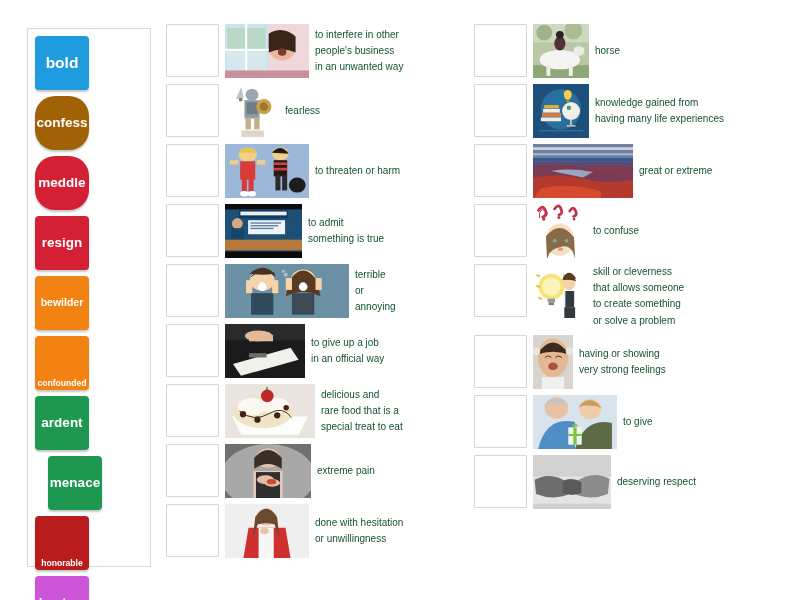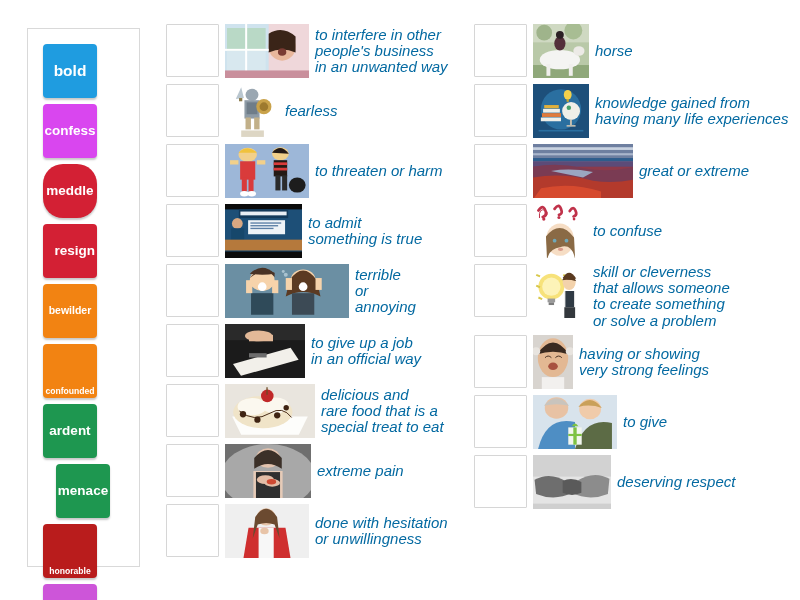--- a/index.html
+++ b/index.html
@@ -9,25 +9,25 @@
     font-family:"Liberation Sans", sans-serif;
     overflow:hidden;
     position:relative;
   }
   .board{position:absolute;left:0;top:0;width:800px;height:600px;}
 
   
   .tile-panel{
     position:absolute;
     left:27px;top:28px;
-    width:113px;height:539px;
+    width:124px;height:539px;
     border:1px solid #d9d9d9;
     background:#fff;
     box-sizing:border-box;
-    padding:12px;
+    padding:4px;
   }
   .tile-grid{
     display:flex;flex-wrap:wrap;
     align-content:flex-start;
   }
   .tile{
     width:54px;height:54px;
     margin:3px;
     border-radius:4px;
     display:flex;align-items:center;justify-content:center;
@@ -66,46 +66,45 @@
   }
   .pic{
     flex:0 0 auto;
     margin-left:6px;
     overflow:hidden;
     position:relative;
     background:#ffffff;
   }
   .deflabel{
     flex:1 1 auto;
-    font-size:15px;
+    font-size:10px;
     line-height:16.2px;
-    color:#0369a1;
+    color:#14532d;
     margin-left:6px;
     align-self:center;
     white-space:pre-line;
-    font-style:italic;
   }
 </style>
 </head>
 <body>
 
 <div class="board">
 
   <div class="tile-panel">
     <div class="tile-grid" id="tile-grid">
         <div class="tile s16" style="background: rgb(31, 156, 224);">
           <span>bold</span>
         </div>
-        <div class="tile s14" style="background: #d946ef;">
+        <div class="tile s14" style="background: #a16207; border-radius: 20px;">
           <span>confess</span>
         </div>
         <div class="tile s14" style="background: rgb(211, 32, 52); border-radius: 20px;">
           <span>meddle</span>
         </div>
-        <div class="tile s14" style="background: rgb(211, 32, 52); justify-content: flex-end;">
+        <div class="tile s14" style="background: rgb(211, 32, 52);">
           <span>resign</span>
         </div>
         <div class="tile s11" style="background: rgb(242, 131, 18);">
           <span>bewilder</span>
         </div>
         <div class="tile s9" style="background: rgb(242, 131, 18);">
           <span>confounded</span>
         </div>
         <div class="tile s14" style="background: rgb(30, 151, 80);">
           <span>ardent</span>

